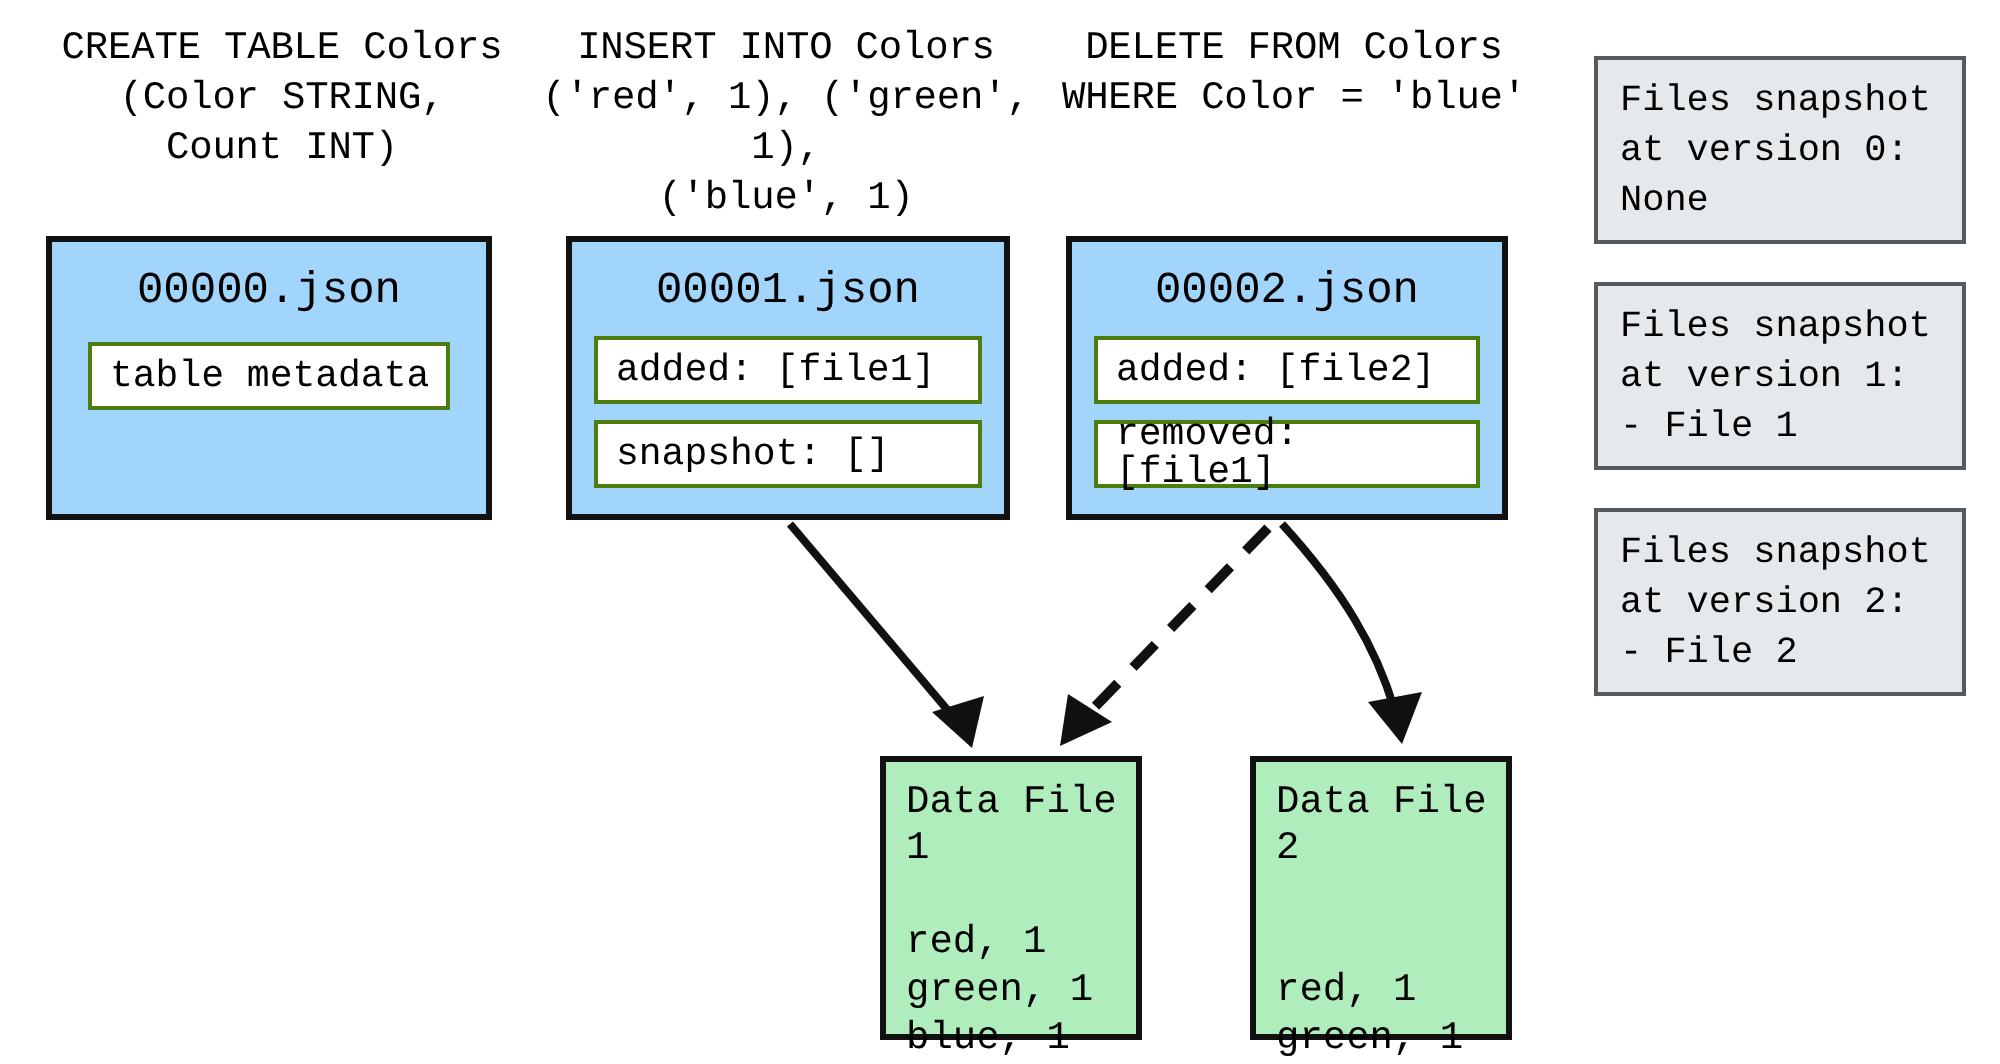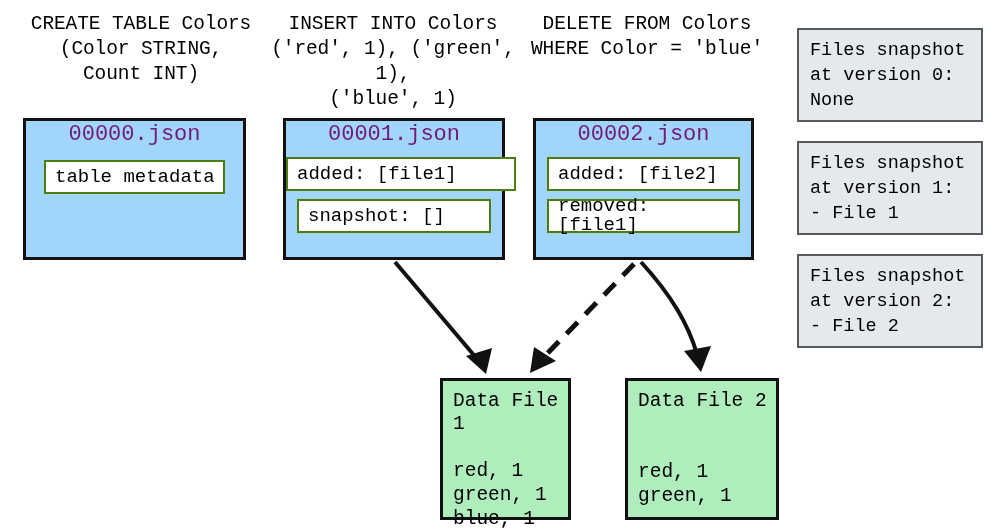--- a/index.html
+++ b/index.html
@@ -35,22 +35,22 @@
   .json-box {
     background: #a2d5fc;
     border: 3px solid #111111;
     box-sizing: border-box;
     padding: 0;
   }
   .json-title {
     text-align: center;
     font-size: 22px;
     line-height: 26px;
-    margin-top: 1px;
-    color: #701a75;
+    margin-top: 12px;
+    color: #000000;
   }
   .json-field {
     background: #ffffff;
     border: 2px solid #4d7c0f;
     box-sizing: border-box;
     font-size: 19px;
     line-height: 19px;
     color: #000000;
     display: flex;
     align-items: center;
@@ -117,38 +117,38 @@
   <div class="abs sql-caption" style="left:516px; top:12px; width:262px;text-align:center;">DELETE FROM Colors
 WHERE Color = 'blue'</div>
 
   <div class="abs json-box" style="left:23px; top:118px; width:223px; height:142px;">
     <div class="json-title">00000.json</div>
     <div class="json-field" style="width:181px; margin-top:12px;">table metadata</div>
   </div>
 
   <div class="abs json-box" style="left:283px; top:118px; width:222px; height:142px;">
     <div class="json-title">00001.json</div>
-    <div class="json-field" style="width:230px; margin-top:9px;">added: [file1]</div>
+    <div class="json-field" style="width:194px; margin-top:9px;">added: [file1]</div>
     <div class="json-field" style="width:194px; margin-top:8px;">snapshot: []</div>
   </div>
 
   <div class="abs json-box" style="left:533px; top:118px; width:221px; height:142px;">
     <div class="json-title">00002.json</div>
     <div class="json-field" style="width:193px; margin-top:9px;">added: [file2]</div>
     <div class="json-field" style="width:193px; margin-top:8px;">removed: [file1]</div>
   </div>
 
   <div class="abs data-box" style="left:440px; top:378px; width:131px; height:142px;">
     <div class="data-title">Data File 1</div>
     <div class="data-rows" style="margin-top:23px;">red, 1
 green, 1
 blue, 1</div>
   </div>
 
-  <div class="abs data-box" style="left:625px; top:378px; width:154px; height:142px;">
+  <div class="abs data-box" style="left:625px; top:378px; width:131px; height:142px;">
     <div class="data-title">Data File 2</div>
     <div class="data-rows" style="margin-top:47px;">red, 1
 green, 1</div>
   </div>
 
   <div class="abs snap-box" style="left:797px; top:28px; width:186px; height:94px;">
     <div class="snap-text">Files snapshot
 at version 0:
 None</div>
   </div>

